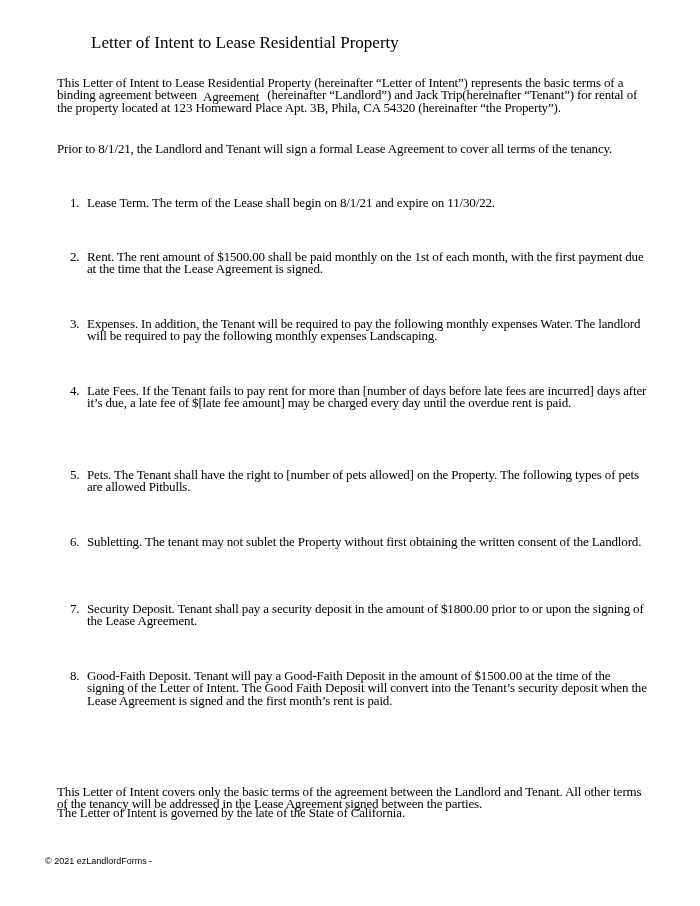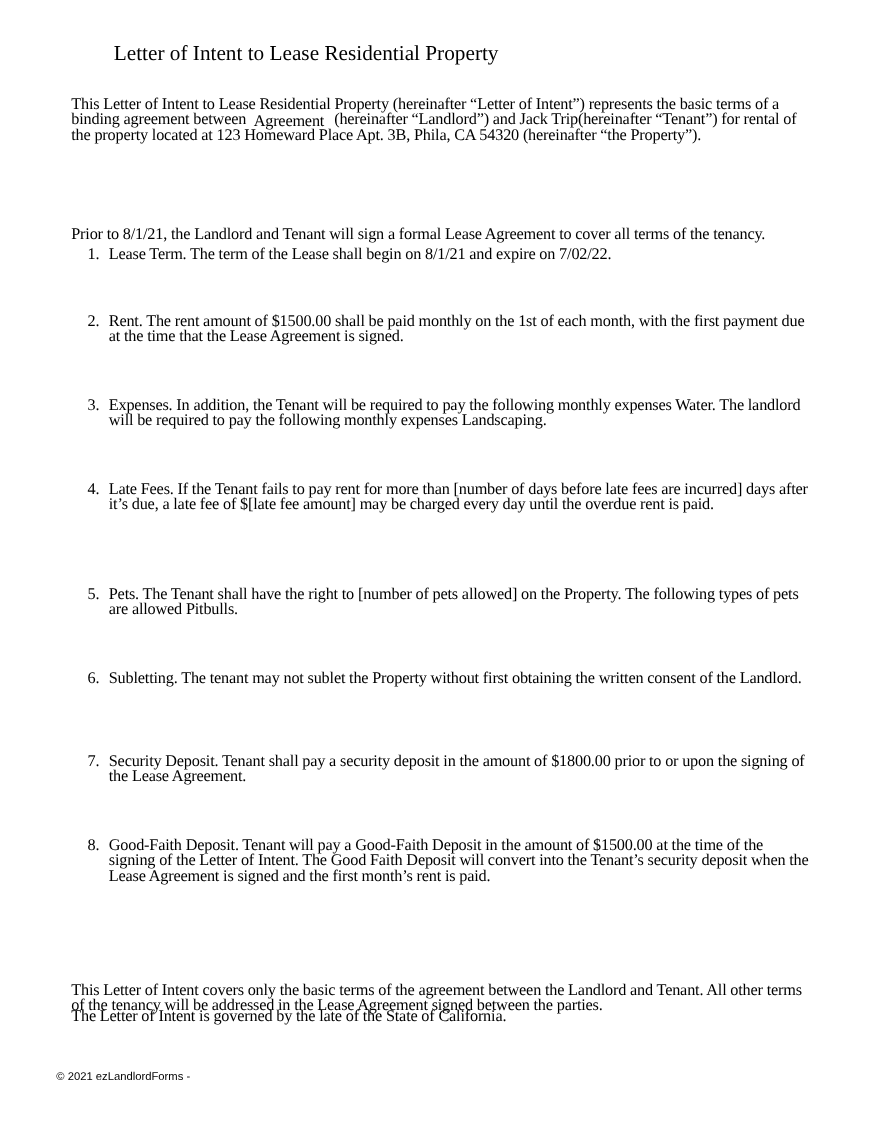--- a/index.html
+++ b/index.html
@@ -68,25 +68,25 @@
 <body>
 
 <div>
 
   <div class="title">Letter of Intent to Lease Residential Property</div>
 
   <div class="para" style="top:77px;">
     <span>This Letter of Intent to Lease Residential Property (hereinafter “Letter of Intent”) represents the basic terms of a binding agreement between</span><span class="field">Agreement</span><span>(hereinafter “Landlord”) and Jack Trip(hereinafter “Tenant”) for rental of the property located at 123 Homeward Place Apt. 3B, Phila, CA 54320 (hereinafter “the Property”).</span>
   </div>
 
-  <div class="para" style="top:143px;margin-top:38px;">Prior to 8/1/21, the Landlord and Tenant will sign a formal Lease Agreement to cover all terms of the tenancy.</div>
+  <div class="para" style="top:143px;">Prior to 8/1/21, the Landlord and Tenant will sign a formal Lease Agreement to cover all terms of the tenancy.</div>
 
   <div class="item" style="top:197px;">
     <span class="num">1.</span>
-    <span class="text">Lease Term. The term of the Lease shall begin on 8/1/21 and expire on 7/02/22.</span>
+    <span class="text">Lease Term. The term of the Lease shall begin on 8/1/21 and expire on 11/30/22.</span>
   </div>
 
   <div class="item" style="top:251px;">
     <span class="num">2.</span>
     <span class="text">Rent. The rent amount of $1500.00 shall be paid monthly on the 1st of each month, with the first payment due at the time that the Lease Agreement is signed.</span>
   </div>
 
   <div class="item" style="top:318px;">
     <span class="num">3.</span>
     <span class="text">Expenses. In addition, the Tenant will be required to pay the following monthly expenses Water. The landlord will be required to pay the following monthly expenses Landscaping.</span>

